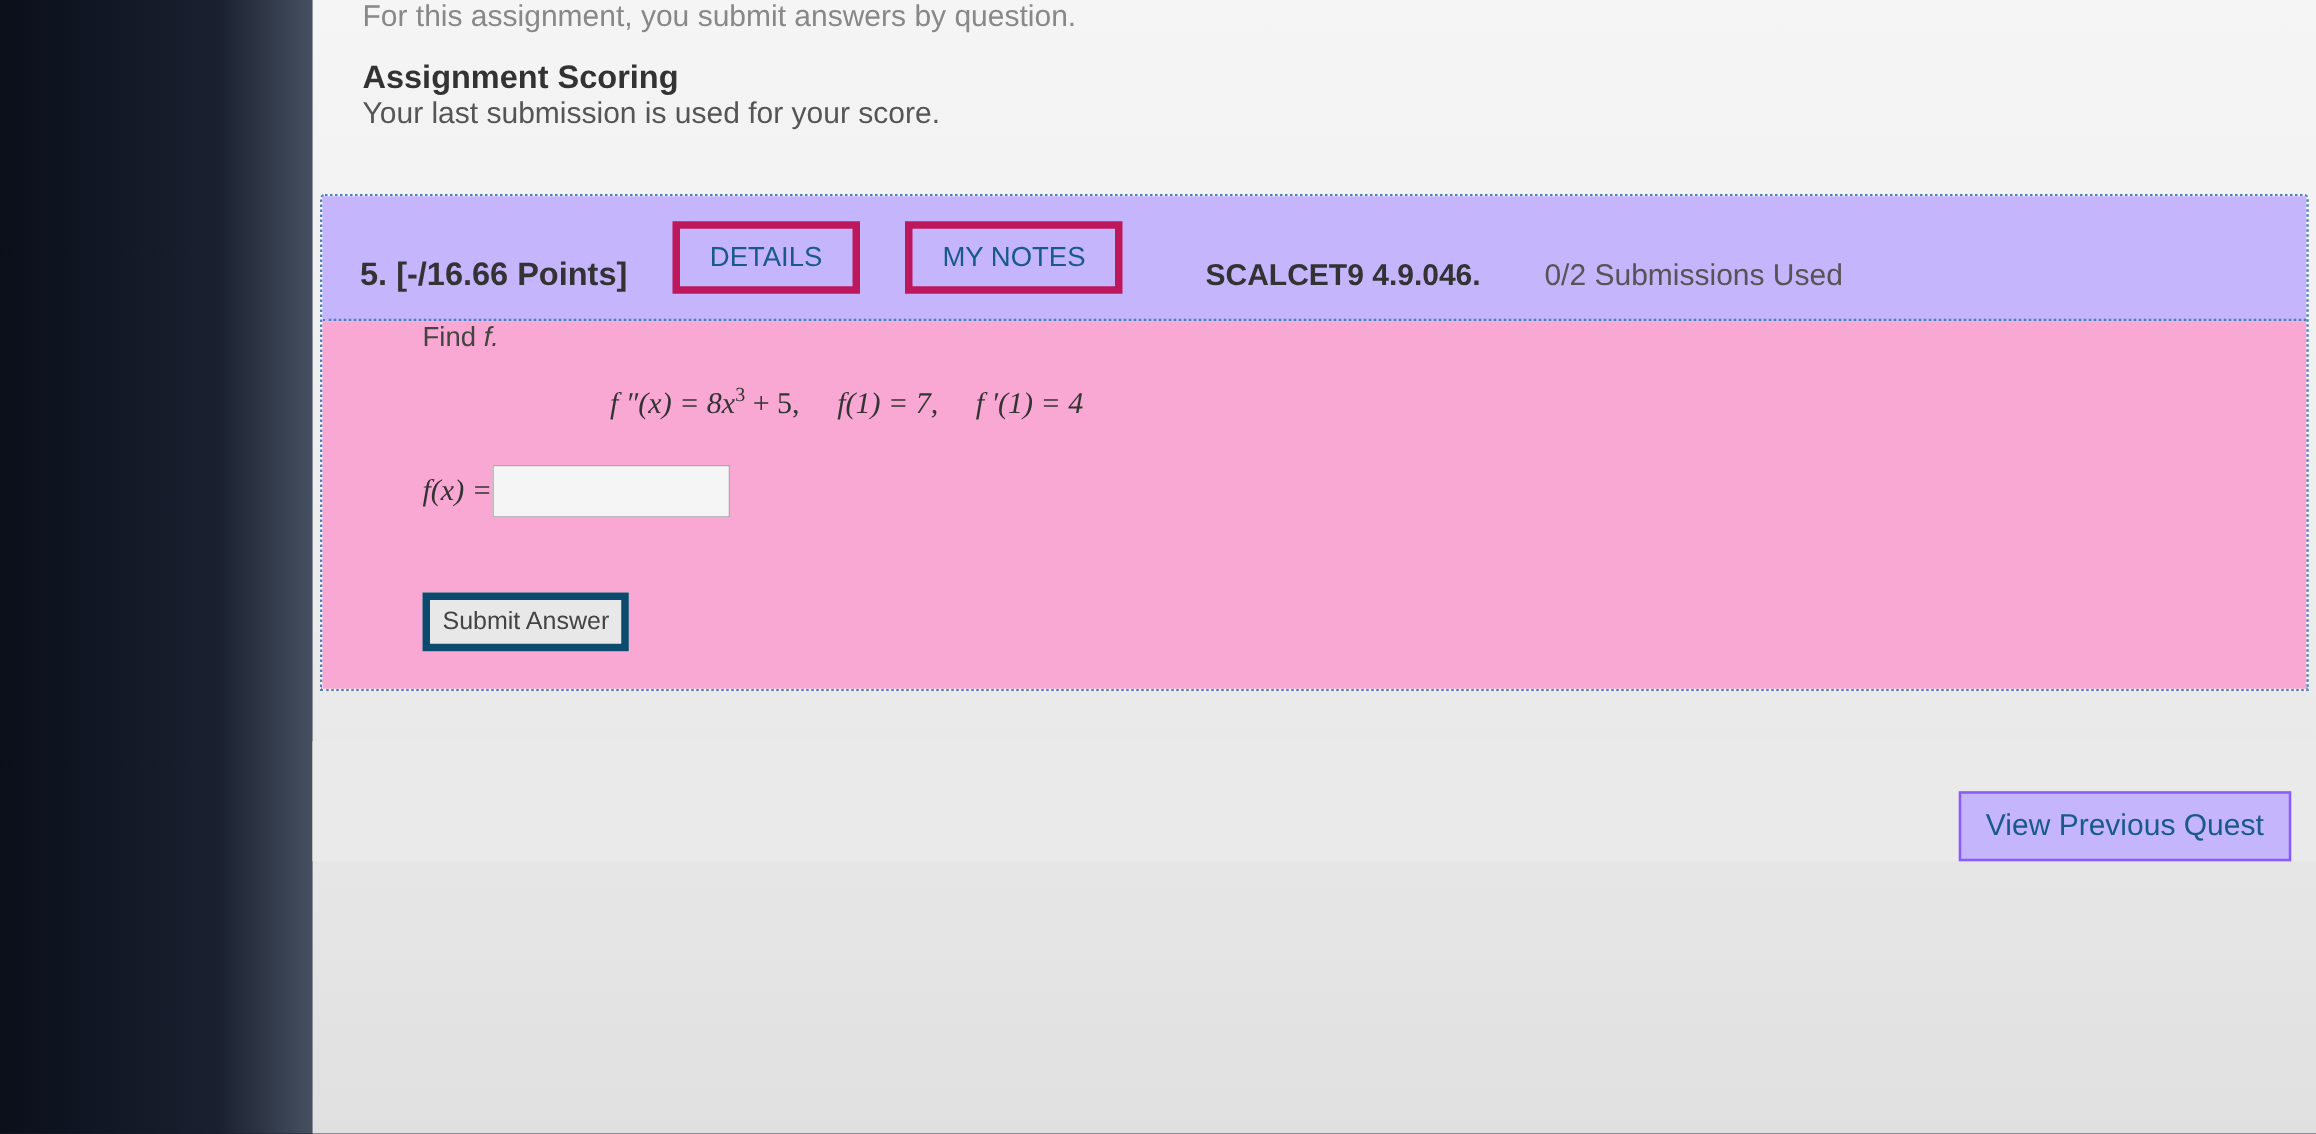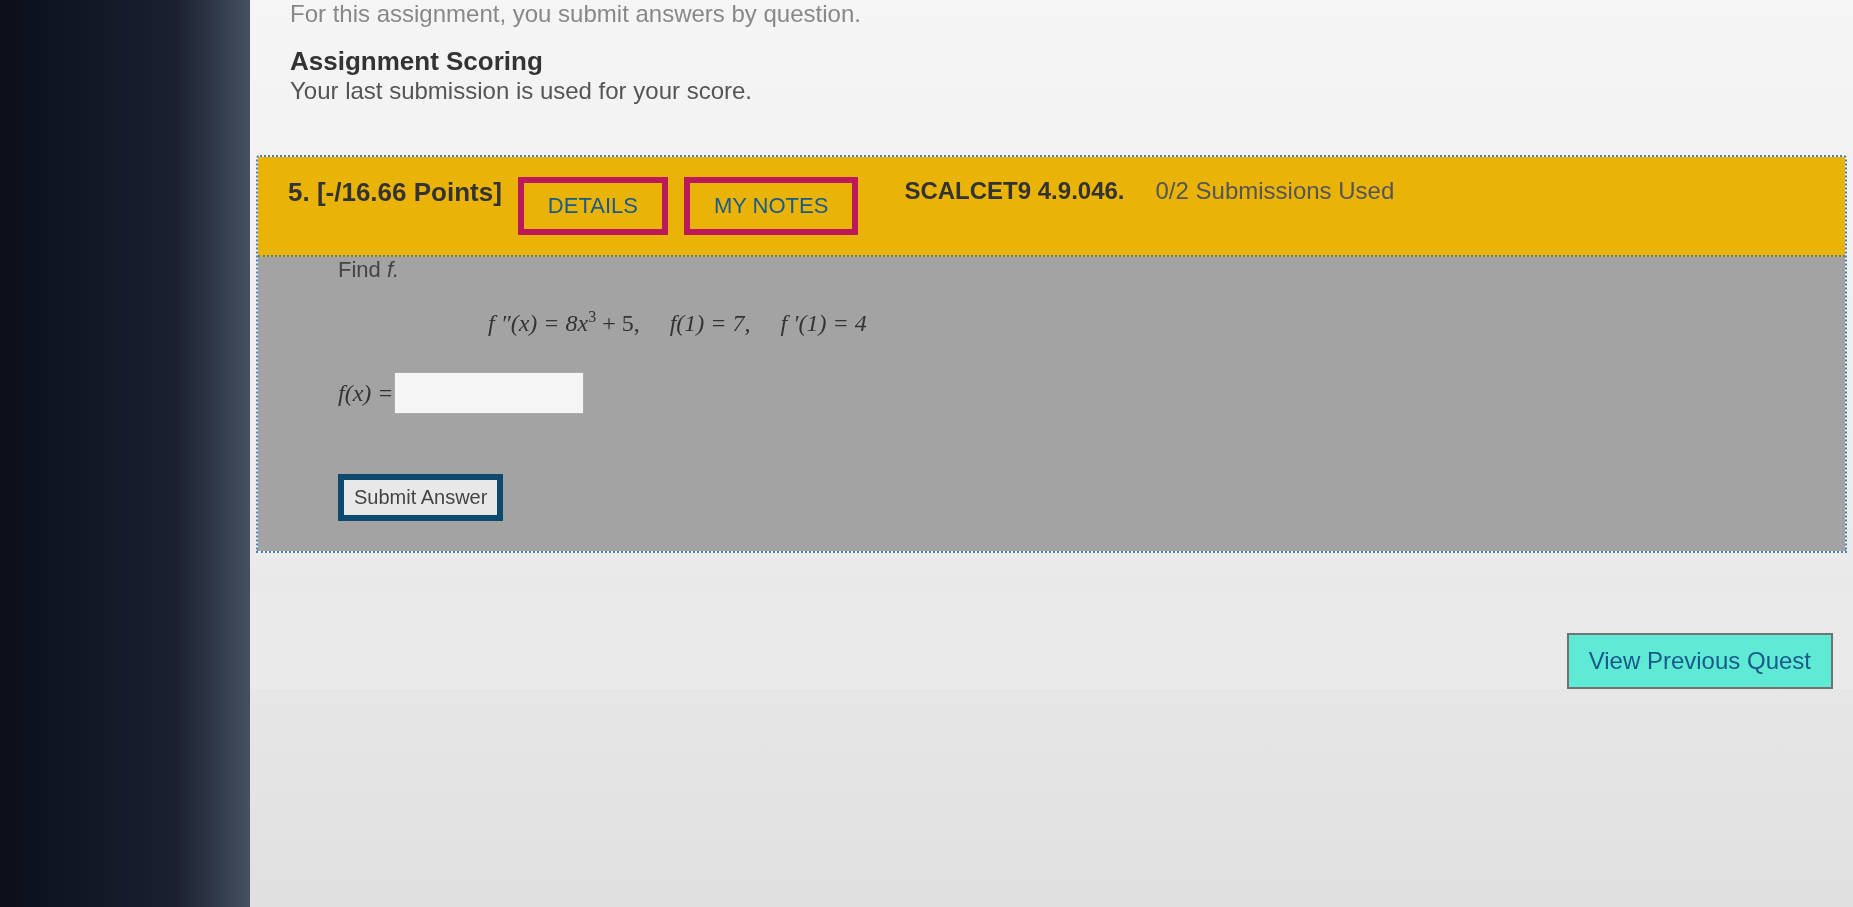--- a/index.html
+++ b/index.html
@@ -54,26 +54,26 @@
       color: #555;
       margin-bottom: 30px;
     }
     .question-container {
       margin: 0 6px;
       border: 2px dotted #4a7fb8;
       border-radius: 4px 4px 0 0;
       background: #f5f5f5;
     }
     .question-header {
-      background: #eab308;
+      background: #c4b5fd;
       padding: 20px 30px;
       border-bottom: 2px dotted #4a7fb8;
       display: flex;
-      align-items: flex-start;
-      gap: 16px;
+      align-items: flex-end;
+      gap: 36px;
     }
     .question-number {
       font-size: 26px;
       font-weight: bold;
       color: #333;
     }
     .outline-button {
       border: 6px solid #be185d;
       background: transparent;
       color: #1a5a8a;
@@ -88,21 +88,21 @@
       color: #333;
       margin-left: 30px;
     }
     .submissions-text {
       font-size: 24px;
       color: #555;
       margin-left: 15px;
     }
     .question-body {
       padding: 0px 30px 30px 80px;
-      background: #a3a3a3;
+      background: #f9a8d4;
     }
     .find-text {
       font-size: 22px;
       color: #444;
       margin-bottom: 25px;
       font-style: normal;
     }
     .find-text .italic {
       font-style: italic;
     }
@@ -149,22 +149,22 @@
       font-family: Arial, sans-serif;
     }
     .bottom-section {
       margin-top: 40px;
       padding: 40px 20px 0 20px;
       background: #eaeaea;
       display: flex;
       justify-content: flex-end;
     }
     .view-previous {
-      border: 2px solid #737373;
-      background: #5eead4;
+      border: 2px solid #8b5cf6;
+      background: #c4b5fd;
       color: #1a5a8a;
       padding: 12px 20px;
       font-size: 24px;
       cursor: pointer;
       font-family: inherit;
     }
   </style>
 </head>
 <body>
 

